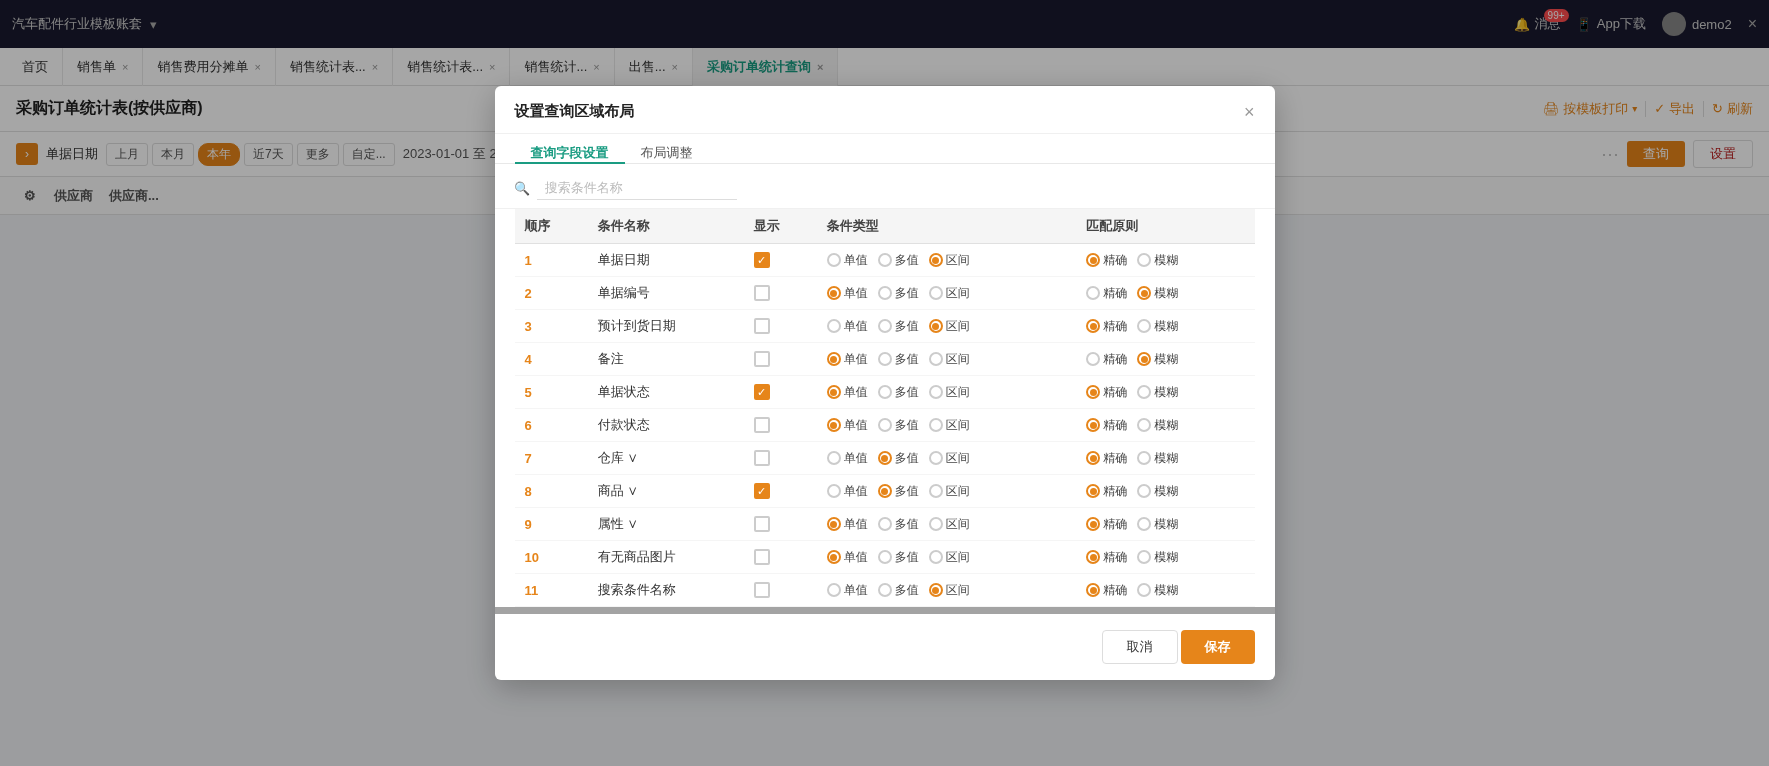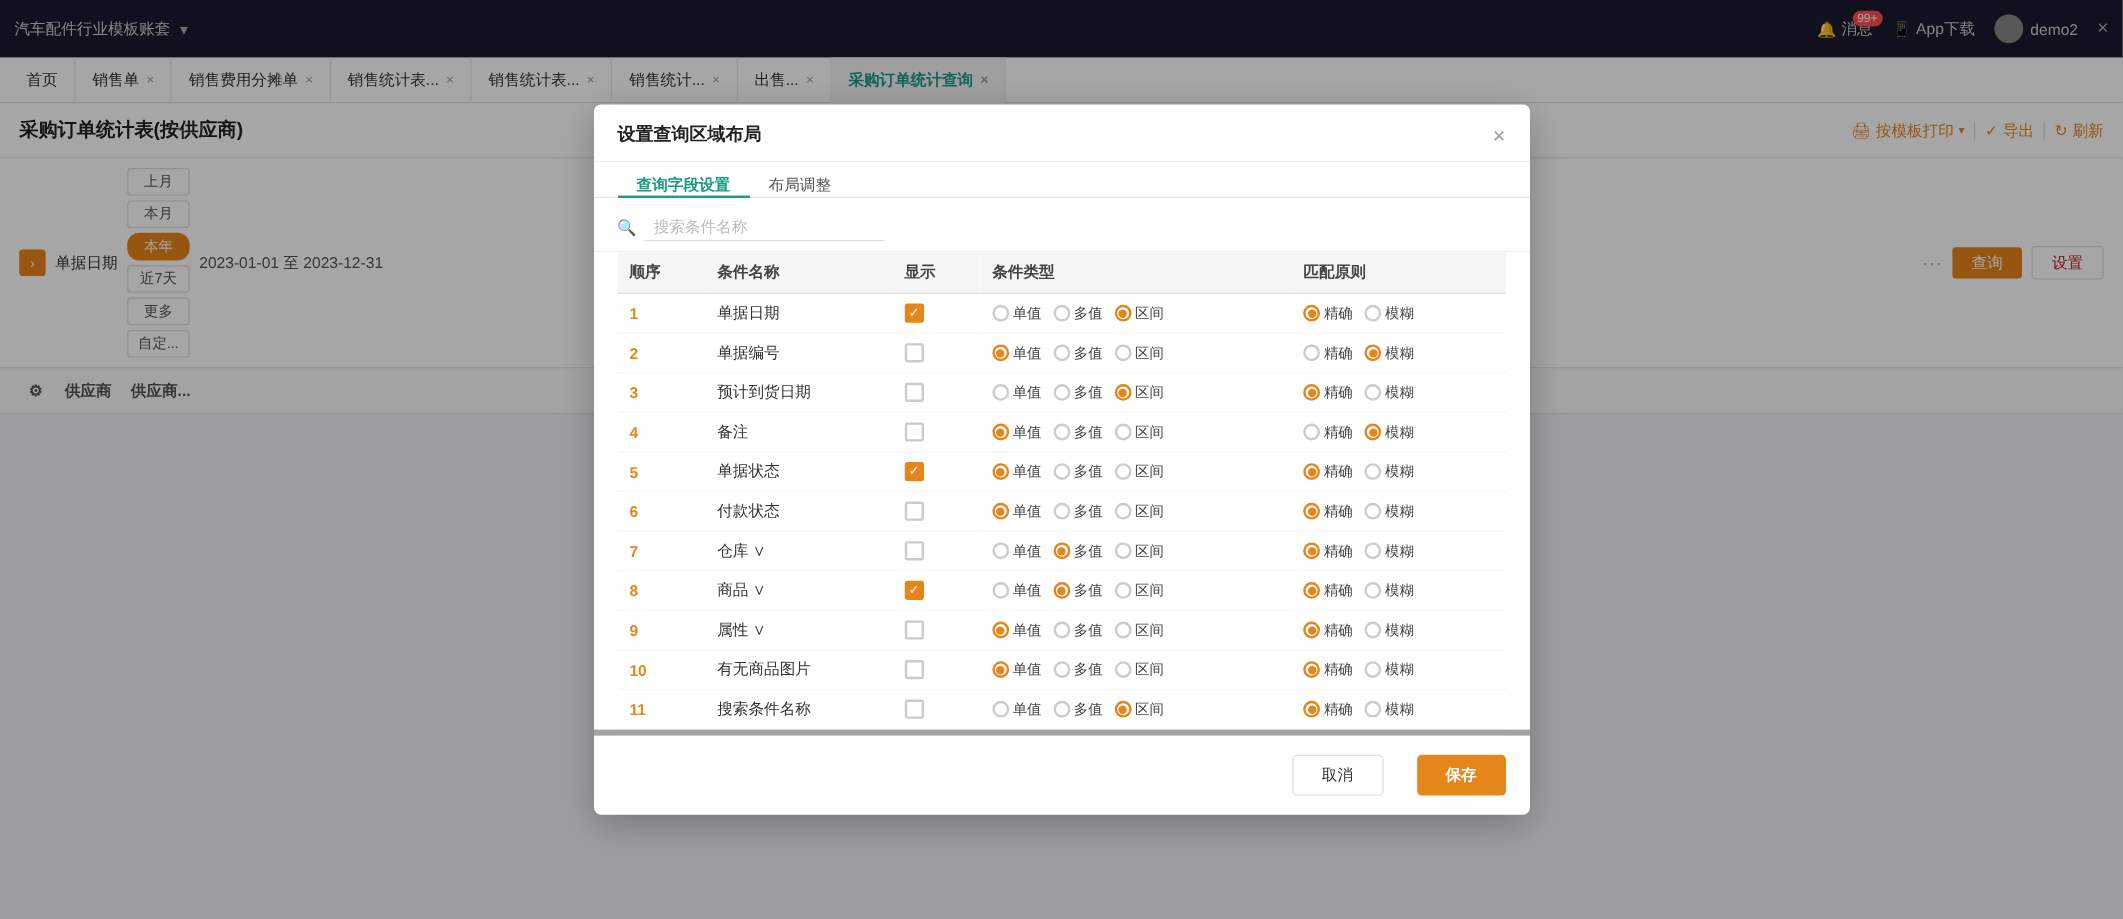--- a/index.html
+++ b/index.html
@@ -75,21 +75,21 @@
       padding: 8px 16px;
       display: flex;
       align-items: center;
       gap: 8px;
       border-bottom: 1px solid #e0e0e0;
       min-height: 44px;
     }
     .filter-toggle { background: #e6851a; color: #fff; border: none; width: 22px; height: 22px; border-radius: 3px; cursor: pointer; font-size: 12px; }
     .filter-label { font-size: 13px; color: #333; white-space: nowrap; }
     .filter-date-range { font-size: 13px; color: #555; }
-    .filter-btn-group { display: flex; gap: 4px; flex-direction: column; }
+    .filter-btn-group { display: flex; gap: 4px; }
     .filter-btn { background: none; border: 1px solid #ddd; border-radius: 3px; padding: 2px 8px; font-size: 12px; cursor: pointer; color: #555; }
     .filter-btn.active { background: #e6851a; color: #fff; border-color: #e6851a; border-radius: 10px; }
     .query-btn { background: #e6851a; color: #fff; border: none; border-radius: 3px; padding: 4px 16px; cursor: pointer; font-size: 13px; margin-left: auto; }
     .settings-btn { background: none; border: 1px solid #ddd; border-radius: 3px; padding: 4px 16px; cursor: pointer; font-size: 13px; color: #b91c1c; }
 
     
     .table-area {
       background: #fff;
       margin: 0;
       padding: 0 0 0 0;
@@ -217,23 +217,23 @@
       display: flex; align-items: center; justify-content: center;
       cursor: pointer;
     }
     .checkbox-cell.checked { background: #e6851a; border-color: #e6851a; }
     .checkbox-cell.checked::after { content: '✓'; color: #fff; font-size: 11px; line-height: 1; }
 
     
     .dialog-footer {
       display: flex;
       justify-content: flex-end;
-      gap: 28px;
+      gap: 3px;
       padding: 16px 20px;
-      border-top: 5px solid #a3a3a3;
+      border-top: 7px solid #a3a3a3;
     }
     .btn-cancel {
       padding: 7px 24px;
       border: 1px solid #ddd;
       background: #fff;
       border-radius: 4px;
       cursor: pointer;
       font-size: 13px;
       color: #333;
     }

